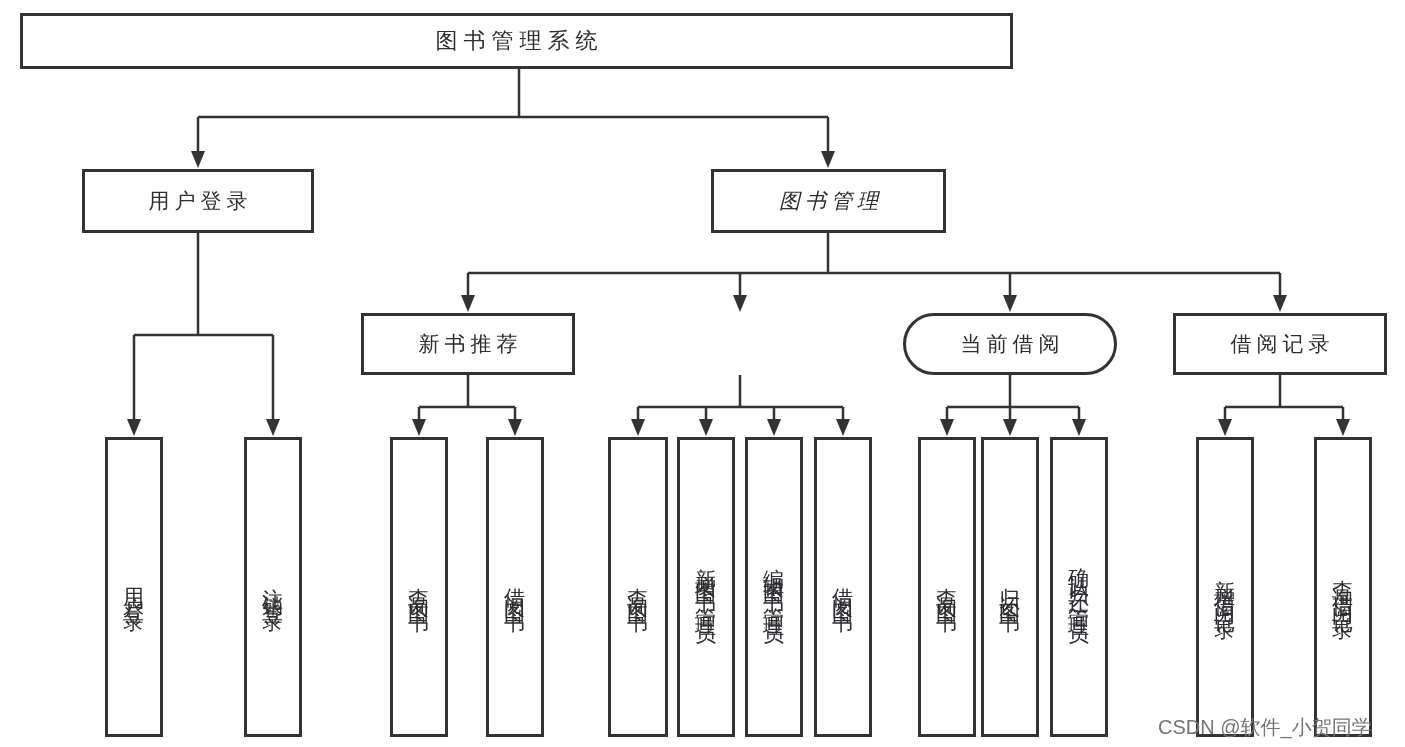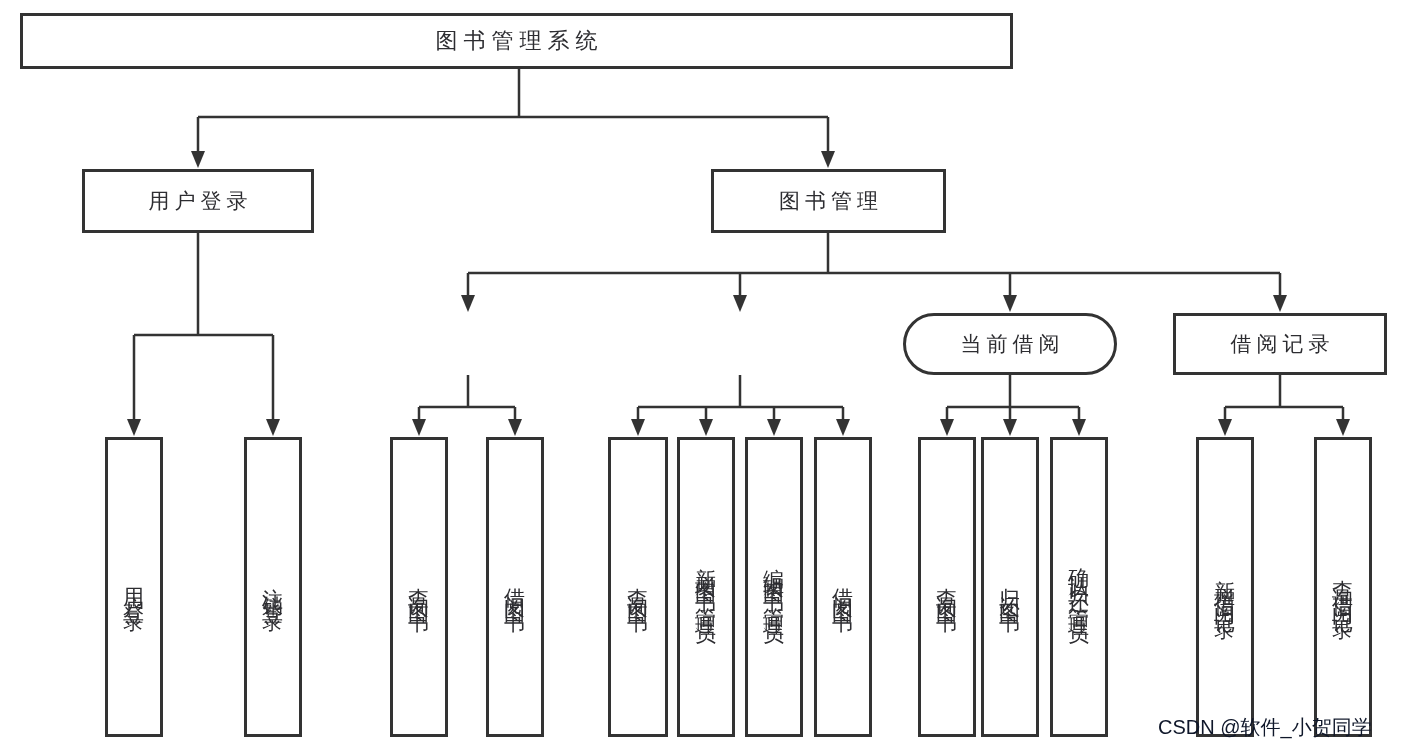--- a/index.html
+++ b/index.html
@@ -44,21 +44,21 @@
     font-size: 21px;
     letter-spacing: 8px;
     line-height: 1;
   }
   .watermark {
     position: absolute;
     left: 1158px;
     top: 714px;
     width: 240px;
     font-size: 20px;
-    color: #0f172a;
+    color: #737373;
     white-space: nowrap;
   }
 </style>
 </head>
 <body>
 
 <div id="stage">
 
   <svg id="connectors" viewBox="0 0 1405 747" xmlns="http://www.w3.org/2000/svg">
     <g stroke="#333333" stroke-width="2.5" fill="none">
@@ -96,22 +96,23 @@
       <polygon points="1003,419 1017,419 1010,436"></polygon>
       <polygon points="1072,419 1086,419 1079,436"></polygon>
       <polygon points="1218,419 1232,419 1225,436"></polygon>
       <polygon points="1336,419 1350,419 1343,436"></polygon>
     </g>
   </svg>
 
   <div class="box root-box" style="left:20px; top:13px; width:993px; height:56px;">图书管理系统</div>
 
   <div class="box h-box" style="left:82px; top:169px; width:232px; height:64px;">用户登录</div>
-  <div class="box h-box" style="left:711px; top:169px; width:235px; height:64px;">图书管理</div>
+  <div class="box h-box" style="left:711px; top:169px; width:235px; height:64px;font-style:italic;">图书管理</div>
 
+  <div class="box h-box" style="left:361px; top:313px; width:214px; height:62px;">新书推荐</div>
   <div class="box h-box" style="left:903px; top:313px; width:214px; height:62px;border-radius:31px;">当前借阅</div>
   <div class="box h-box" style="left:1173px; top:313px; width:214px; height:62px;">借阅记录</div>
 
   <div class="box leaf-box" style="left:105px; top:437px; width:58px; height:300px;">用户登录</div>
   <div class="box leaf-box" style="left:244px; top:437px; width:58px; height:300px;">注销登录</div>
 
   <div class="box leaf-box" style="left:390px; top:437px; width:58px; height:300px;">查询图书</div>
   <div class="box leaf-box" style="left:486px; top:437px; width:58px; height:300px;">借阅图书</div>
 
   <div class="box leaf-box" style="left:608px; top:437px; width:60px; height:300px;">查询图书</div>

